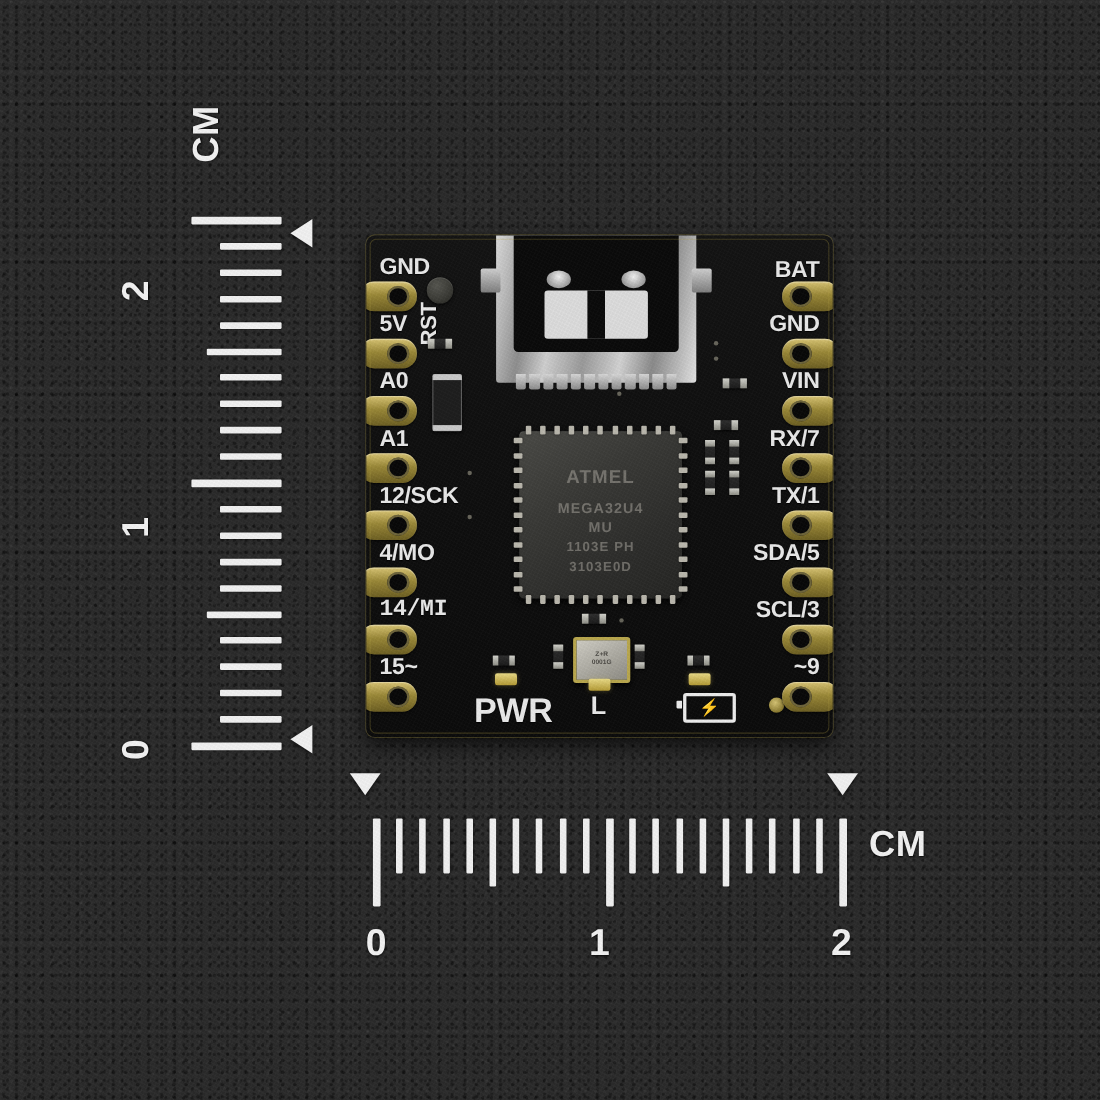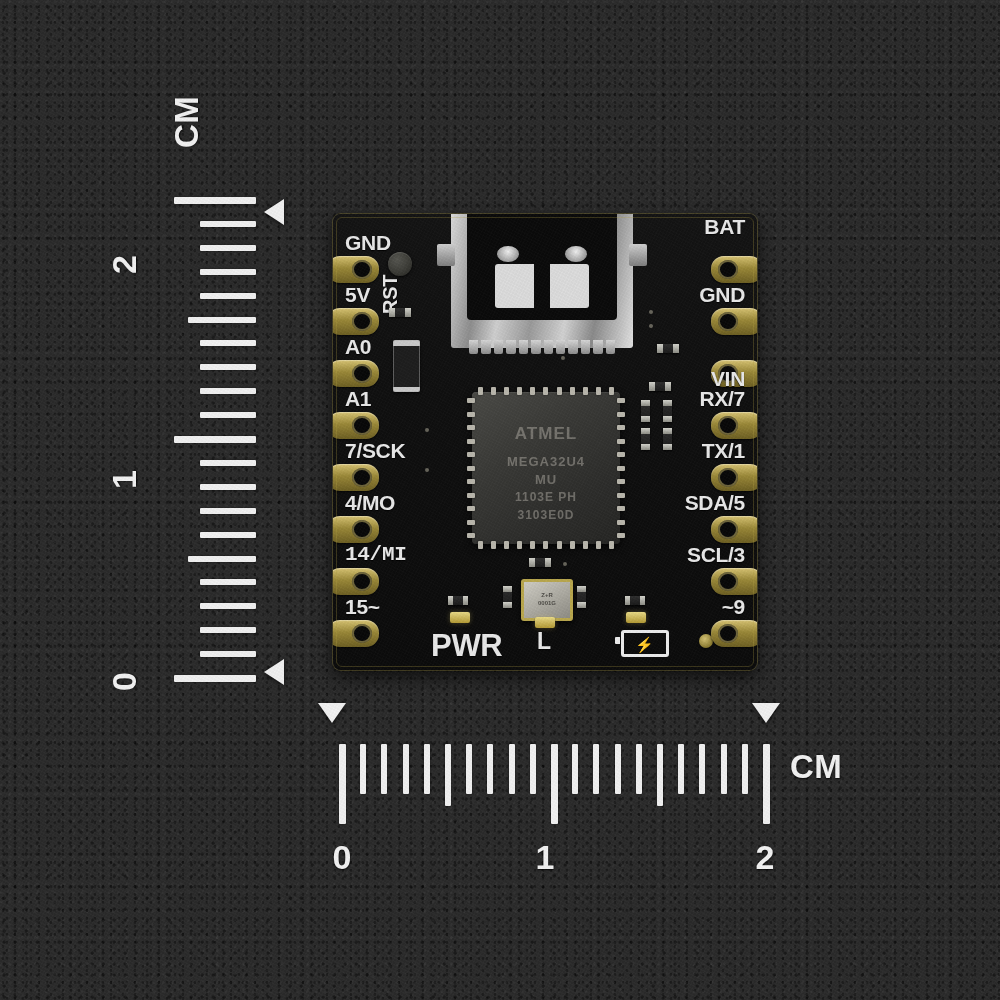--- a/index.html
+++ b/index.html
@@ -445,35 +445,35 @@
     <div id="left-pins">
         <div class="pad left" style="top: 42px;"></div>
         <div class="silk" style="top: 17px; left: 12px;">GND</div>
         <div class="pad left" style="top: 94px;"></div>
         <div class="silk" style="top: 69px; left: 12px;">5V</div>
         <div class="pad left" style="top: 146px;"></div>
         <div class="silk" style="top: 121px; left: 12px;">A0</div>
         <div class="pad left" style="top: 198px;"></div>
         <div class="silk" style="top: 173px; left: 12px;">A1</div>
         <div class="pad left" style="top: 250px;"></div>
-        <div class="silk" style="top: 225px; left: 12px;">7/SCK</div>
+        <div class="silk" style="top: 225px; left: 12px;">12/SCK</div>
         <div class="pad left" style="top: 302px;"></div>
         <div class="silk" style="top: 277px; left: 12px;">4/MO</div>
         <div class="pad left" style="top: 354px;"></div>
         <div class="silk" style="top: 329px; left: 12px; font-family: Liberation Mono, monospace;">14/MI</div>
         <div class="pad left" style="top: 406px;"></div>
         <div class="silk" style="top: 381px; left: 12px;">15~</div>
       </div>
     <div id="right-pins">
         <div class="pad right" style="top: 42px;"></div>
-        <div class="silk r" style="top: 1px; right: 12px;">BAT</div>
+        <div class="silk r" style="top: 20px; right: 12px;">BAT</div>
         <div class="pad right" style="top: 94px;"></div>
         <div class="silk r" style="top: 69px; right: 12px;">GND</div>
         <div class="pad right" style="top: 146px;"></div>
-        <div class="silk r" style="top: 121px; right: 12px; margin-top: 32px;">VIN</div>
+        <div class="silk r" style="top: 121px; right: 12px;">VIN</div>
         <div class="pad right" style="top: 198px;"></div>
         <div class="silk r" style="top: 173px; right: 12px;">RX/7</div>
         <div class="pad right" style="top: 250px;"></div>
         <div class="silk r" style="top: 225px; right: 12px;">TX/1</div>
         <div class="pad right" style="top: 302px;"></div>
         <div class="silk r" style="top: 277px; right: 12px;">SDA/5</div>
         <div class="pad right" style="top: 354px;"></div>
         <div class="silk r" style="top: 329px; right: 12px;">SCL/3</div>
         <div class="pad right" style="top: 406px;"></div>
         <div class="silk r" style="top: 381px; right: 12px;">~9</div>

